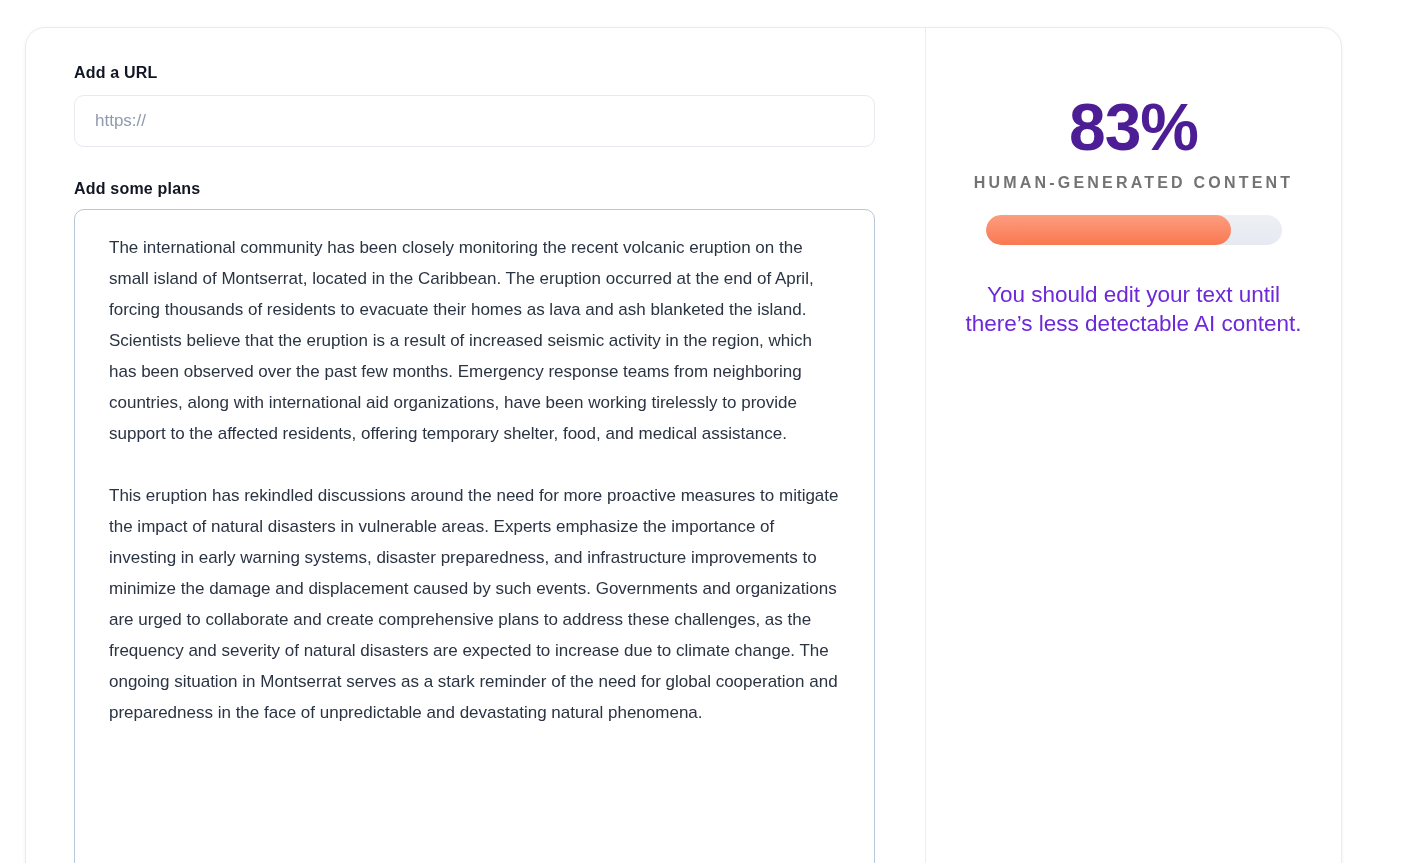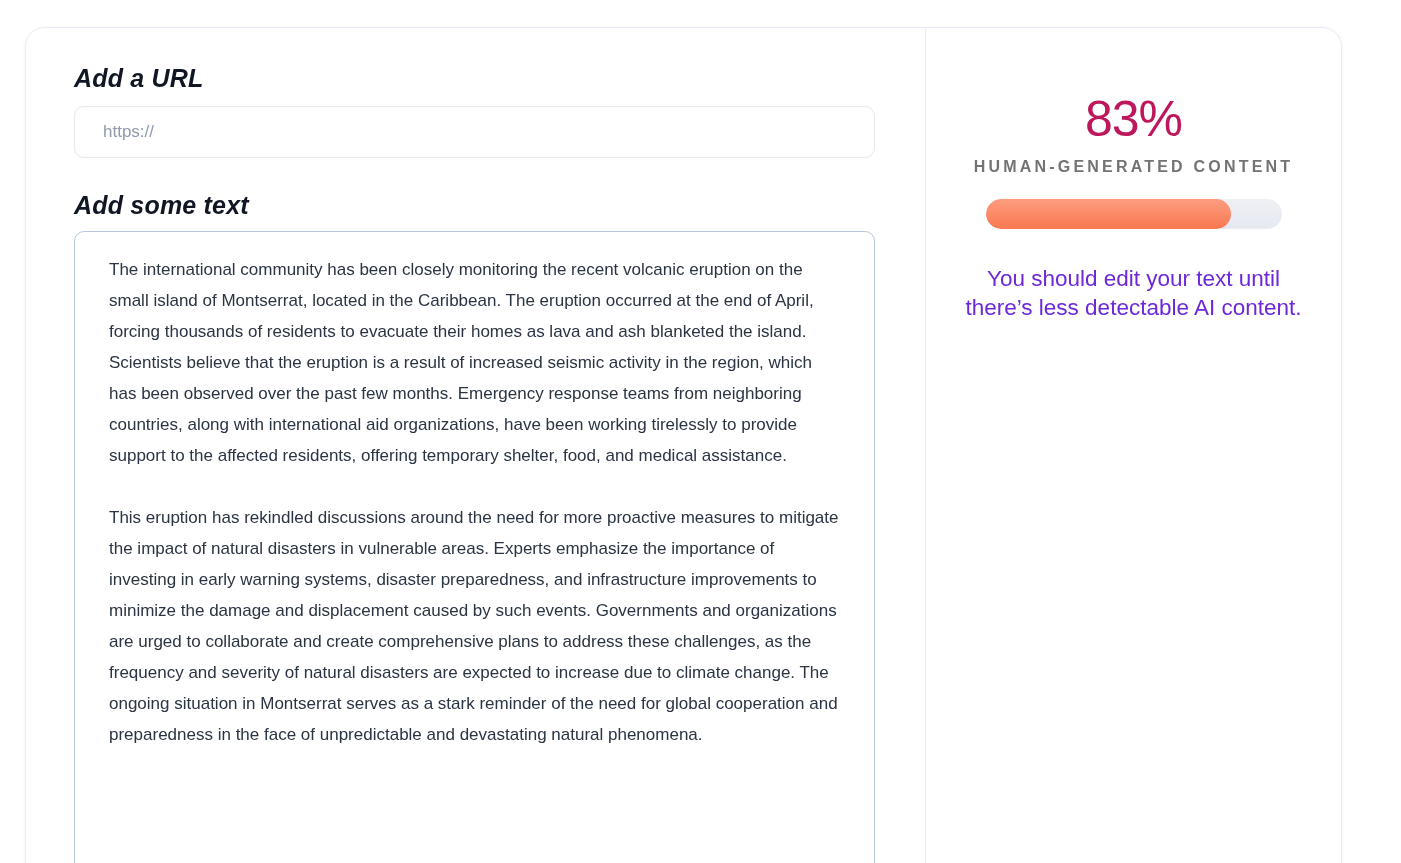--- a/index.html
+++ b/index.html
@@ -23,34 +23,33 @@
     width: 900px;
     border-right: 1px solid #ebedf5;
     padding: 36px 50px 0 48px;
   }
   .right-col {
     flex: 1;
     padding-top: 66px;
     text-align: center;
   }
   .field-label {
-    font-size: 25px;
+    font-size: 16px;
     font-weight: 600;
     color: #101623;
     letter-spacing: 0.2px;
-    font-style: italic;
   }
   .url-input {
     display: block;
     width: 100%;
     height: 52px;
     margin-top: 13px;
     border: 1px solid #e8e9ef;
     border-radius: 10px;
-    padding: 0 28px;
+    padding: 0 20px;
     font-size: 17px;
     font-family: "Liberation Sans", sans-serif;
     color: #1d4ed8;
     outline: none;
     background: #ffffff;
   }
   .url-input::placeholder { color: #8f9bac; }
   .text-label { display: block; margin-top: 33px; }
   .text-area {
     display: block;
@@ -63,23 +62,23 @@
     font-size: 17px;
     line-height: 31px;
     font-family: "Liberation Sans", sans-serif;
     color: #2b3443;
     resize: none;
     outline: none;
     background: #ffffff;
     overflow: hidden;
   }
   .score-value {
-    font-size: 50px;
-    font-weight: 400;
-    color: #be185d;
+    font-size: 66px;
+    font-weight: 700;
+    color: #4c1d95;
     line-height: 1.0;
     letter-spacing: -1px;
   }
   .score-label {
     margin-top: 14px;
     font-size: 16px;
     font-weight: 700;
     letter-spacing: 3.2px;
     color: #737373;
     white-space: nowrap;
@@ -108,21 +107,21 @@
   }
 </style>
 </head>
 <body>
 
 <div class="card">
 
   <div class="left-col">
     <div class="field-label">Add a URL</div>
     <input class="url-input" type="text" placeholder="https://" style="">
-    <div class="field-label text-label">Add some text</div>
+    <div class="field-label text-label">Add some plans</div>
     <textarea class="text-area" style="">The international community has been closely monitoring the recent volcanic eruption on the small island of Montserrat, located in the Caribbean. The eruption occurred at the end of April, forcing thousands of residents to evacuate their homes as lava and ash blanketed the island. Scientists believe that the eruption is a result of increased seismic activity in the region, which has been observed over the past few months. Emergency response teams from neighboring countries, along with international aid organizations, have been working tirelessly to provide support to the affected residents, offering temporary shelter, food, and medical assistance.
 
 This eruption has rekindled discussions around the need for more proactive measures to mitigate the impact of natural disasters in vulnerable areas. Experts emphasize the importance of investing in early warning systems, disaster preparedness, and infrastructure improvements to minimize the damage and displacement caused by such events. Governments and organizations are urged to collaborate and create comprehensive plans to address these challenges, as the frequency and severity of natural disasters are expected to increase due to climate change. The ongoing situation in Montserrat serves as a stark reminder of the need for global cooperation and preparedness in the face of unpredictable and devastating natural phenomena.</textarea>
   </div>
 
   <div class="right-col">
     <div class="score-value">83%</div>
     <div class="score-label">HUMAN-GENERATED CONTENT</div>
     <div class="progress-track">
       <div class="progress-fill" style="width: 83%;"></div>

